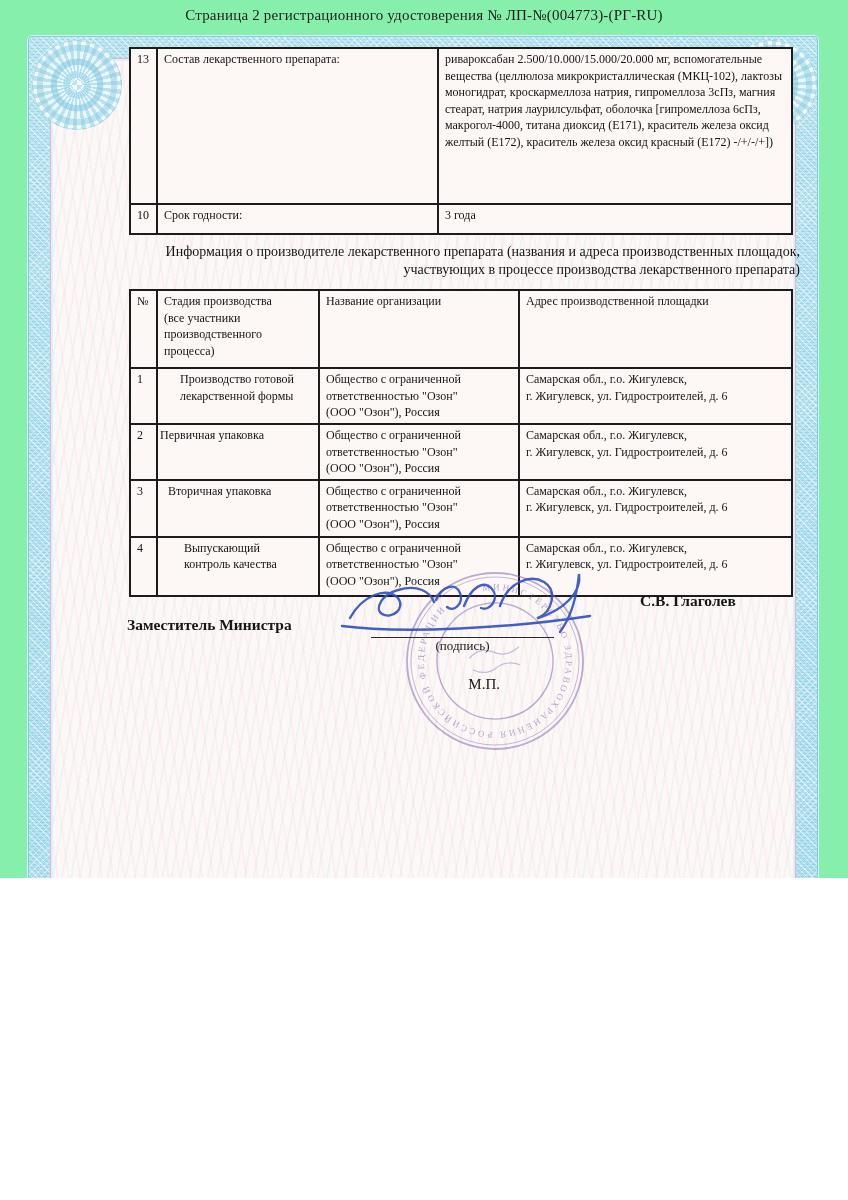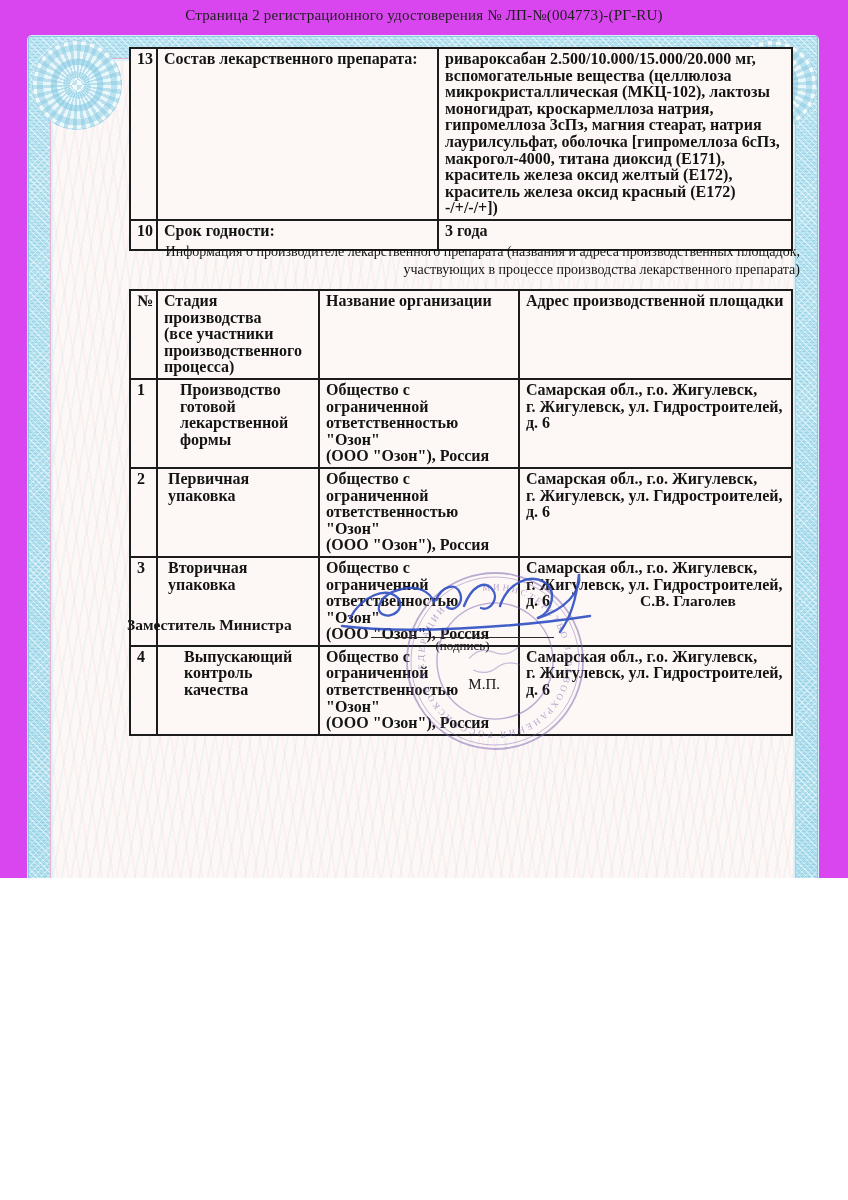--- a/index.html
+++ b/index.html
@@ -1,17 +1,17 @@
 <!DOCTYPE html>
 <html><head>
 <meta charset="utf-8">
 <style>
   html,body{margin:0;padding:0;background:#ffffff;}
   .page{
-    position:relative;width:848px;height:878px;background:#d946ef;
+    position:relative;width:848px;height:878px;background:#86efac;
     font-family:"Liberation Serif","DejaVu Serif",serif;color:#161616;overflow:hidden;
   }
   .page-header{
     position:absolute;top:7px;left:0;width:848px;text-align:center;
     font-size:15px;color:#1d1d1d;letter-spacing:.2px;
   }
   
   .border-frame{
     position:absolute;left:28px;top:36px;width:790px;height:1132px;
     background:
@@ -47,21 +47,21 @@
   .rosette.br{left:726px;top:1074px;}
   .punch-dot{
     position:absolute;left:752px;top:1098px;width:27px;height:27px;border-radius:50%;
     background:#141414;
   }
   
   table{border-collapse:collapse;table-layout:fixed;background:#fdf7f5;}
   .doc-table{position:absolute;left:129px;width:662px;}
   .doc-table td, .doc-table th{
     border:2px solid #1c1c1c;vertical-align:top;padding:2px 6px;
-    font-size:16px;line-height:16.6px;color:#141414;text-align:left;font-weight:bold;
+    font-size:12px;line-height:16.6px;color:#141414;text-align:left;font-weight:normal;
   }
   .t1{top:47px;}
   .t2{top:289px;}
   .b{font-weight:bold;}
   .center{text-align:center;}
   .pre{white-space:pre-line;}
   .numcell{padding-left:4px;}
   
   .info-note{
     position:absolute;left:136px;top:243px;width:664px;text-align:right;
@@ -136,21 +136,21 @@
       <td class="pre" style="padding-left:22px">Производство готовой
 лекарственной формы</td>
       <td class="pre">Общество с ограниченной
 ответственностью "Озон"
 (ООО "Озон"), Россия</td>
       <td class="pre center">Самарская обл., г.о. Жигулевск,
 г. Жигулевск, ул. Гидростроителей, д. 6</td>
     </tr>
     <tr>
       <td class="center" style="height:47px">2</td>
-      <td class="pre" style="padding-left:10px">Первичная упаковка</td>
+      <td class="pre" style="padding-left:2px">Первичная упаковка</td>
       <td class="pre">Общество с ограниченной
 ответственностью "Озон"
 (ООО "Озон"), Россия</td>
       <td class="pre center">Самарская обл., г.о. Жигулевск,
 г. Жигулевск, ул. Гидростроителей, д. 6</td>
     </tr>
     <tr>
       <td class="center" style="height:51px">3</td>
       <td class="pre" style="padding-left:10px">Вторичная упаковка</td>
       <td class="pre">Общество с ограниченной

